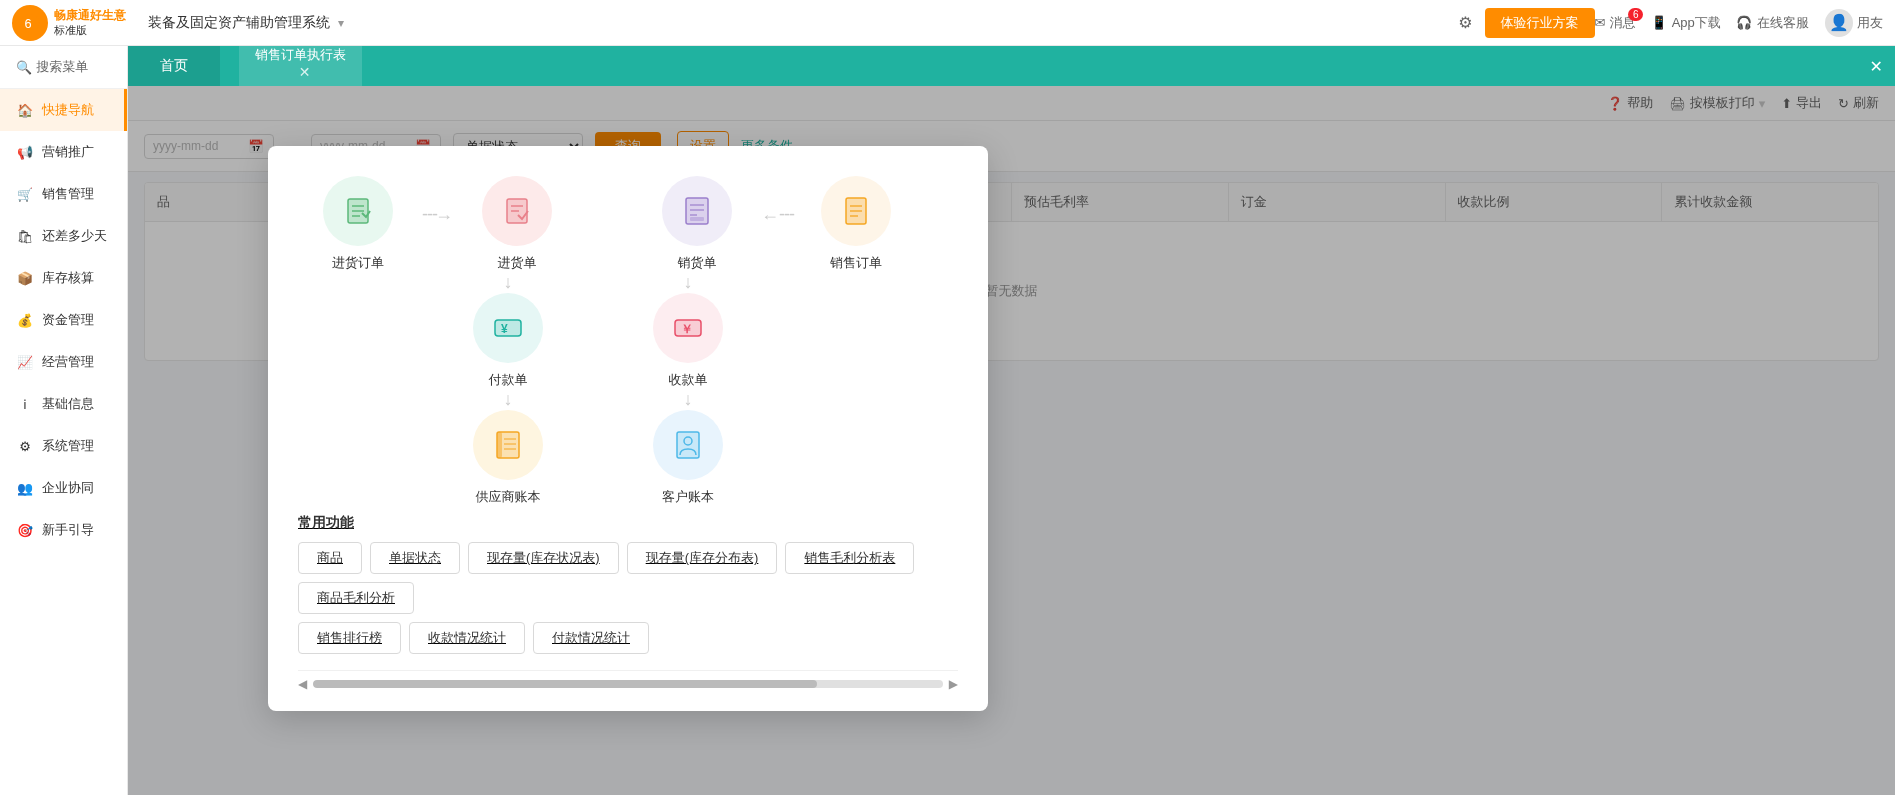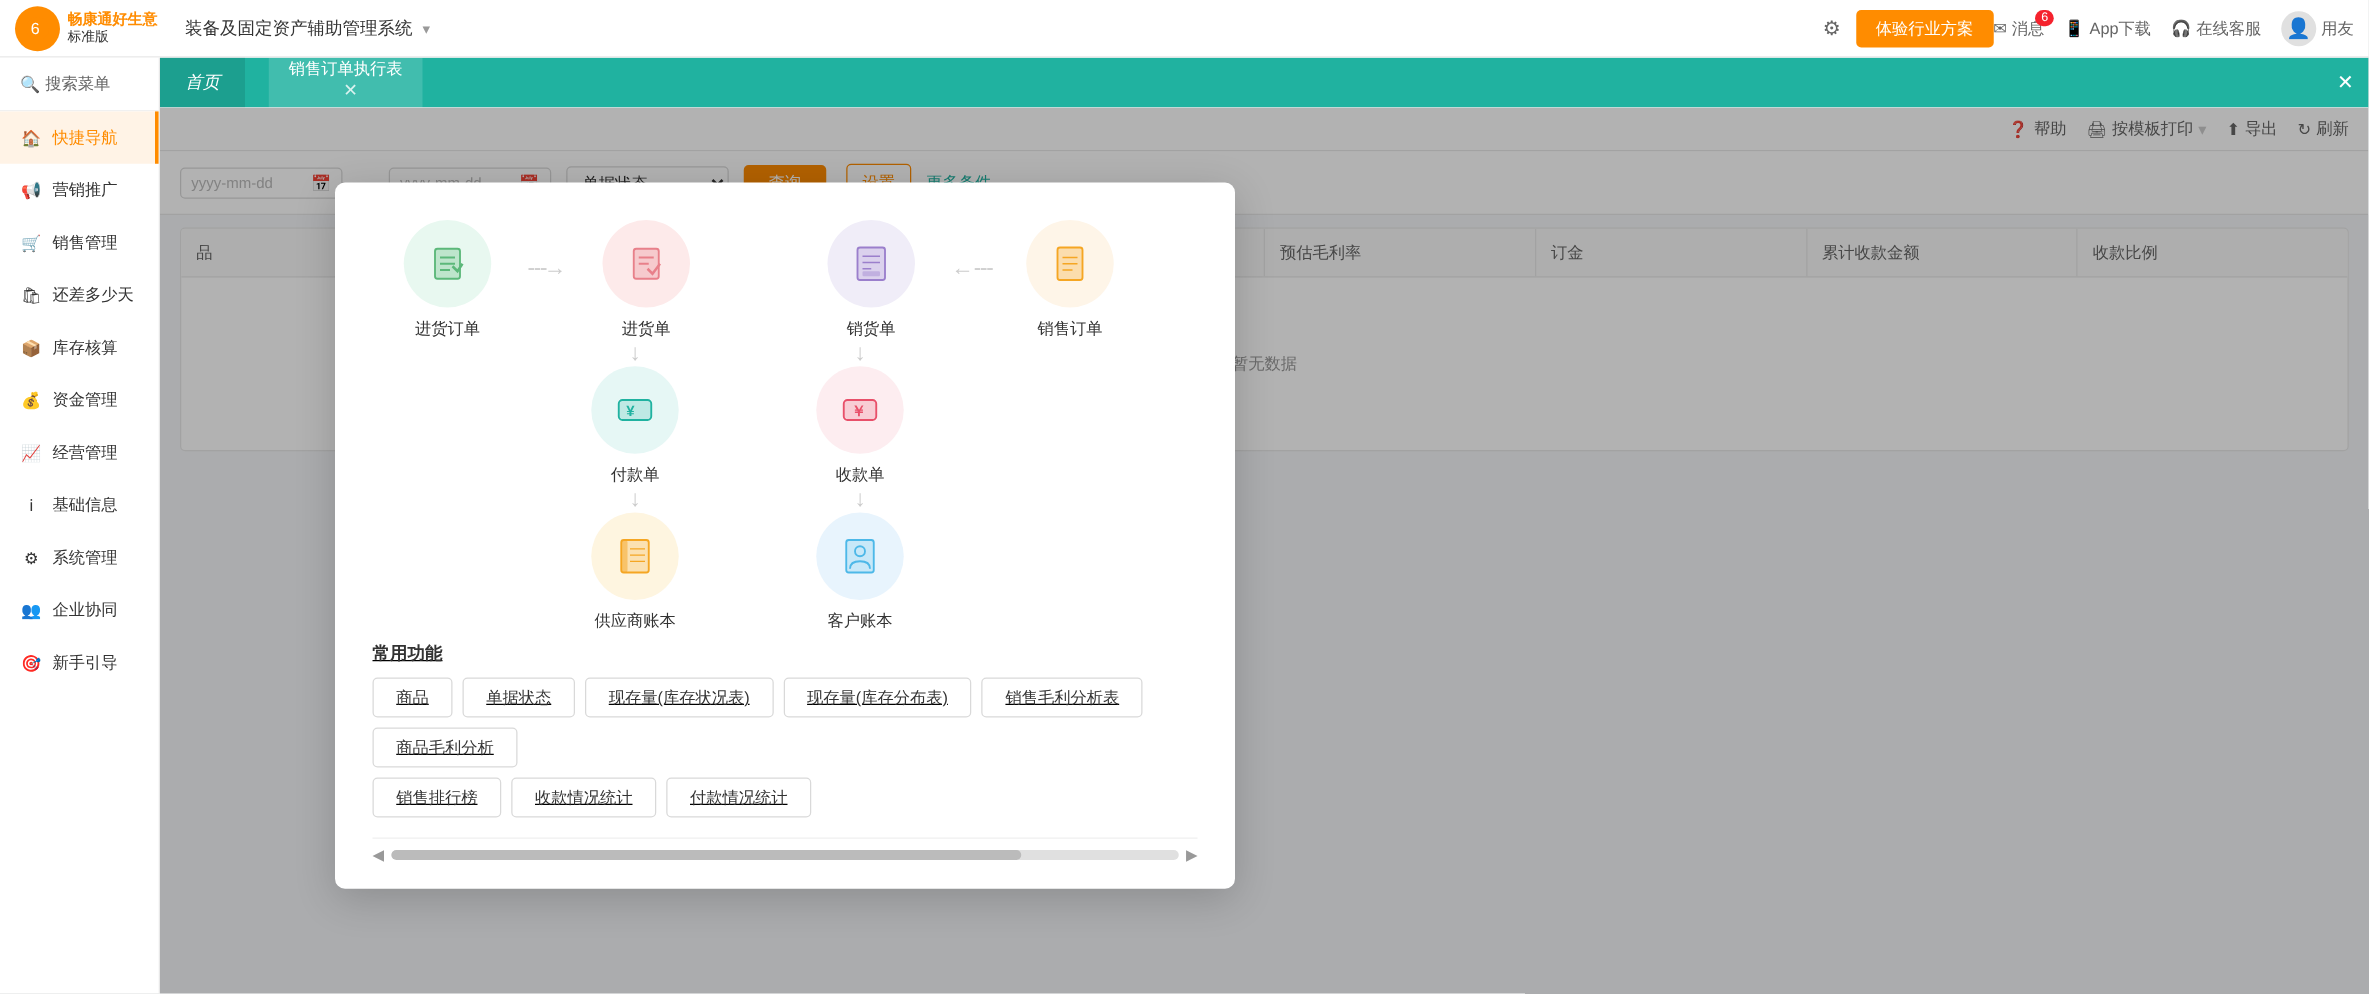--- a/index.html
+++ b/index.html
@@ -31,21 +31,21 @@
 
     
     .sidebar-search { padding: 8px; border-bottom: 1px solid #f0f0f0; }
     .sidebar-search-btn { display: flex; align-items: center; gap: 4px; color: #666; font-size: 13px; cursor: pointer; padding: 4px 8px; }
     .sidebar-nav { flex: 1; overflow-y: auto; }
     .nav-item { display: flex; align-items: center; gap: 8px; padding: 12px 16px; cursor: pointer; color: #333; font-size: 13px; }
     .nav-item.active { background: #fff3e6; color: #ff8c00; border-right: 3px solid #ff8c00; }
     .nav-item .nav-icon { width: 18px; height: 18px; flex-shrink: 0; display: flex; align-items: center; justify-content: center; }
 
     
-    .tab-home { color: #fff; padding: 0 20px; height: 56px; display: flex; align-items: center; cursor: pointer; font-size: 14px; background: rgba(0,0,0,0.1); font-style: italic; }
+    .tab-home { color: #fff; padding: 0 32px; height: 56px; display: flex; align-items: center; cursor: pointer; font-size: 14px; background: rgba(0,0,0,0.1); }
     .tab-item { color: #fff; padding: 0 16px; height: 40px; display: flex; align-items: center; cursor: pointer; font-size: 13px; background: rgba(255,255,255,0.15); margin-left: 19px; flex-direction: column; }
     .tab-item .tab-close { margin-left: 8px; color: rgba(255,255,255,0.8); font-size: 14px; }
     .tab-bar-close { margin-left: auto; margin-right: 12px; color: #fff; cursor: pointer; font-size: 16px; }
 
     
     .toolbar { background: #fff; padding: 8px 16px; display: flex; align-items: center; gap: 16px; border-bottom: 1px solid #e8e8e8; }
     .toolbar-btn { display: flex; align-items: center; gap: 4px; color: #666; font-size: 13px; cursor: pointer; }
 
     
     .filter-bar { background: #fff; padding: 10px 16px; display: flex; align-items: center; gap: 12px; border-bottom: 1px solid #e8e8e8; flex-wrap: wrap; }
@@ -249,22 +249,22 @@
         </div>
 
         <div class="table-container">
           <div class="table-header">
             <div class="th">品</div>
             <div class="th">商品</div>
             <div class="th">金额</div>
             <div class="th">预估毛利</div>
             <div class="th">预估毛利率</div>
             <div class="th">订金</div>
+            <div class="th">收款比例</div>
             <div class="th">累计收款金额</div>
-            <div class="th">收款比例</div>
           </div>
           <div class="no-data">暂无数据</div>
         </div>
 
         <div class="modal-overlay">
           <div class="modal">
 
             <div style="display:flex; flex-direction:column; gap:0;">
 
               <div style="display:flex; align-items:center; justify-content:flex-start; gap:0; margin-bottom:0;">

